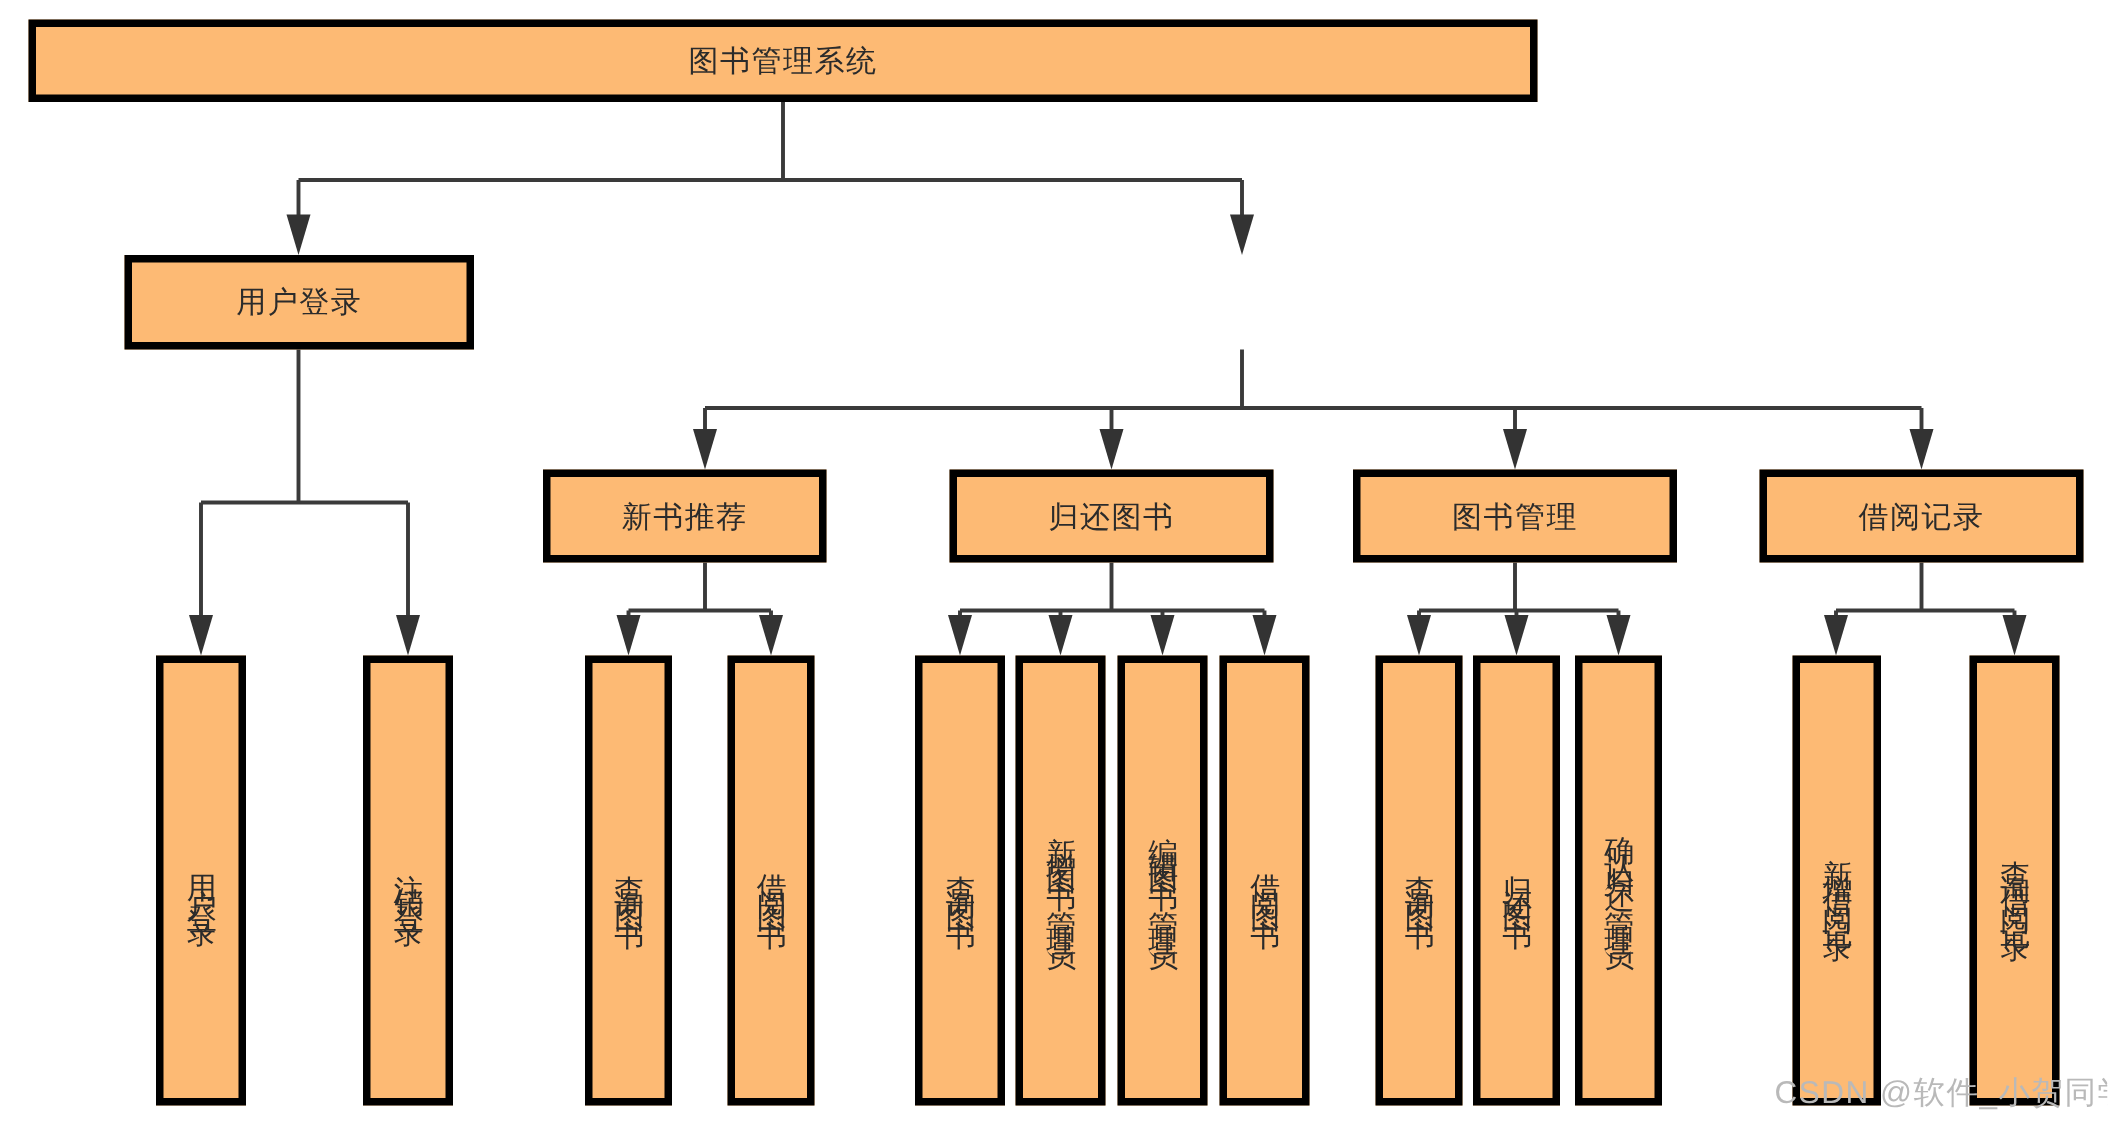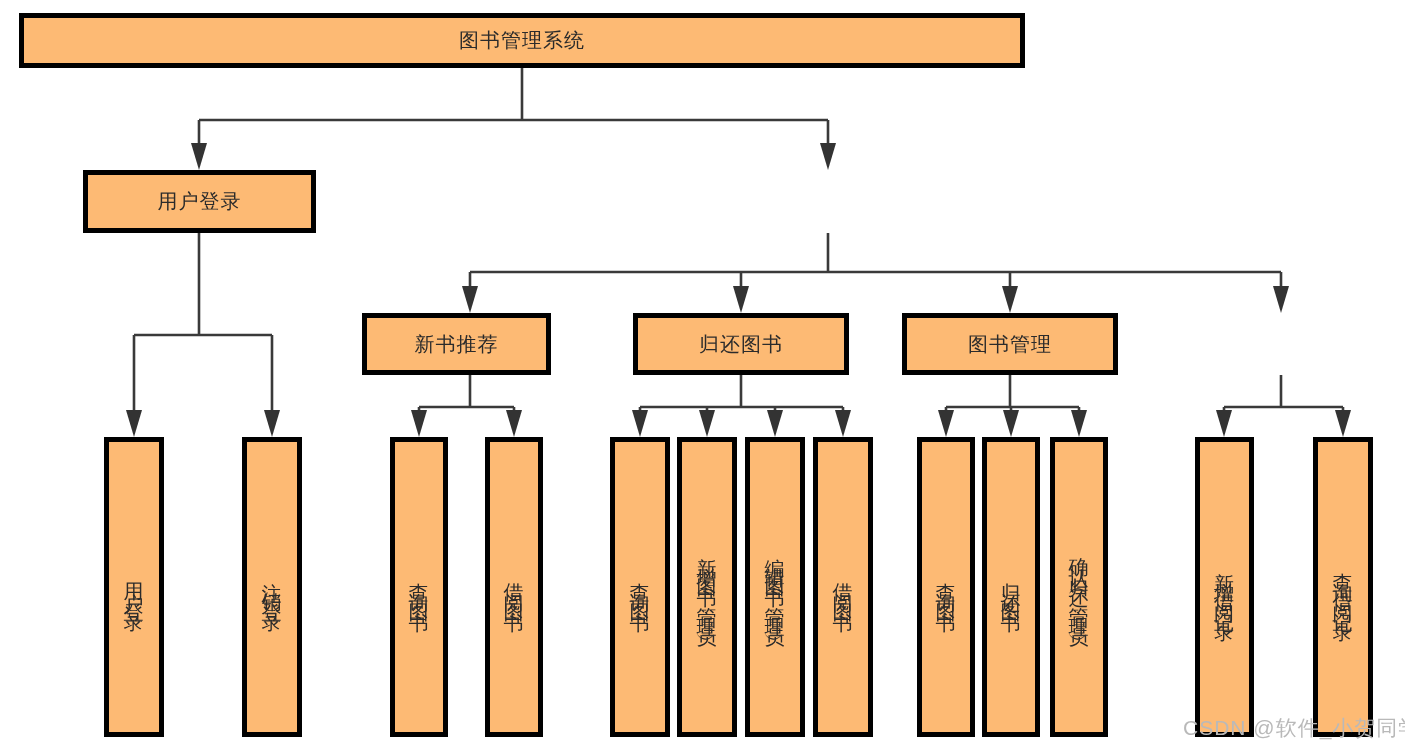--- a/index.html
+++ b/index.html
@@ -109,20 +109,23 @@
 
   <div class="box" style="left:362px; top:313px; width:189px; height:62px;">
     <span>新书推荐</span>
   </div>
   <div class="box" style="left:633px; top:313px; width:216px; height:62px;">
     <span>归还图书</span>
   </div>
   <div class="box" style="left:902px; top:313px; width:216px; height:62px;">
     <span>图书管理</span>
   </div>
+  <div class="box" style="left:1173px; top:313px; width:216px; height:62px;">
+    <span>借阅记录</span>
+  </div>
 
   <div class="box vbox" style="left:104px; top:437px; width:60px; height:300px;">
     <span class="vtext">用户登录</span>
   </div>
   <div class="box vbox" style="left:242px; top:437px; width:60px; height:300px;">
     <span class="vtext">注销登录</span>
   </div>
 
   <div class="box vbox" style="left:390px; top:437px; width:58px; height:300px;">
     <span class="vtext">查询图书</span>

